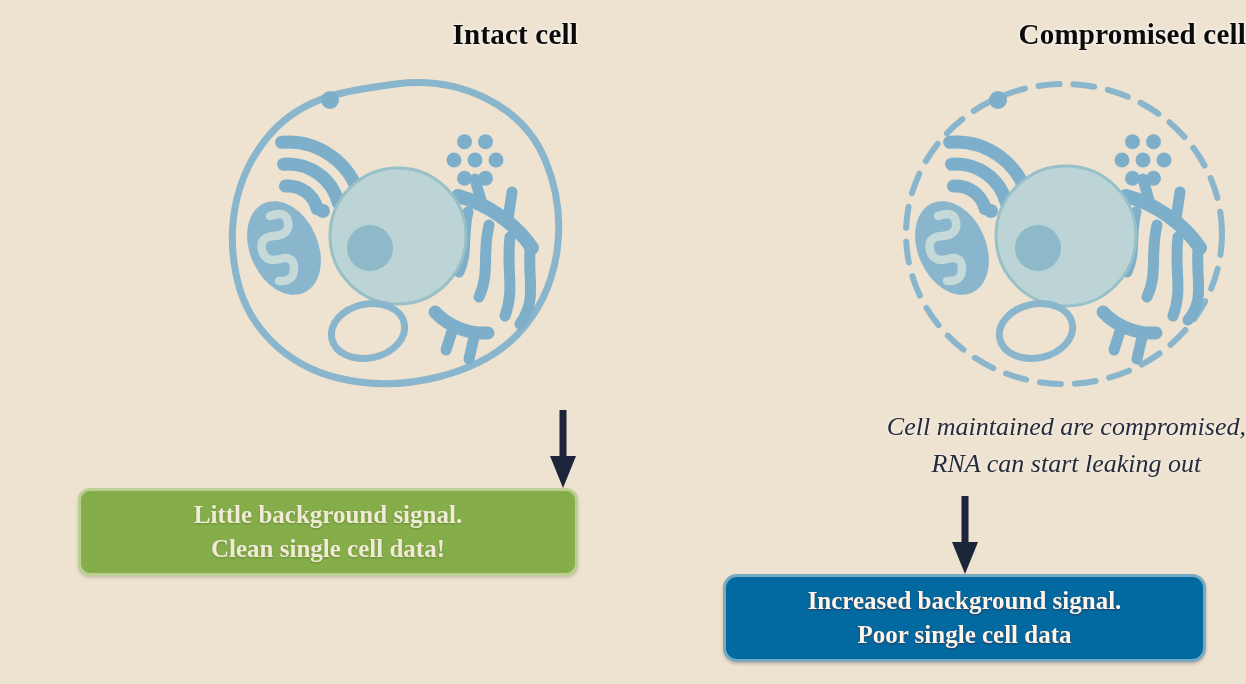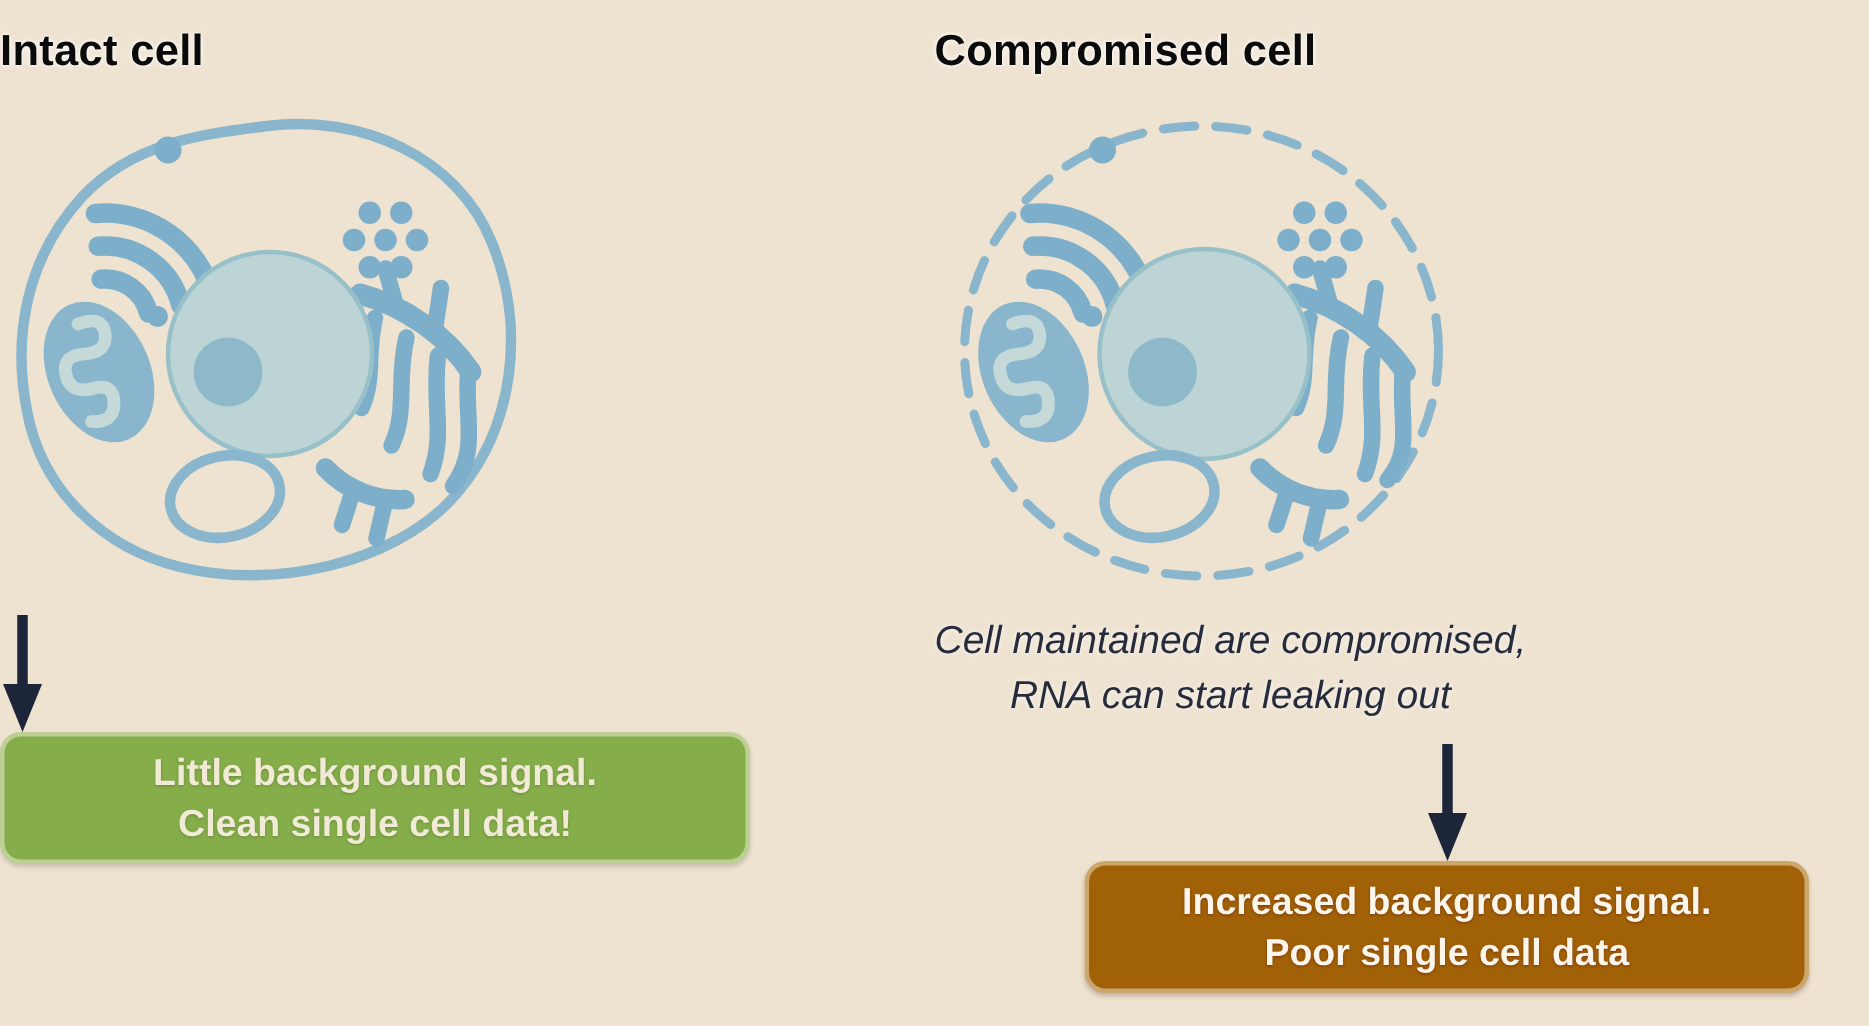--- a/index.html
+++ b/index.html
@@ -3,21 +3,21 @@
 <meta charset="utf-8">
 <style>
   * { margin:0; padding:0; box-sizing:border-box; }
   html,body { width:1246px; height:684px; }
   body {
     background:#eee2d0;
     font-family:"Liberation Sans", sans-serif;
     overflow:hidden;
   }
   .stage { width:1246px; height:684px; display:flex; }
-  .col { width:623px; display:flex; flex-direction:column; align-items:flex-start; }
+  .col { width:623px; display:flex; flex-direction:column; align-items:flex-end;font-family:Liberation Serif, serif; }
   .col-left { padding-right:45px; }
   .panel-title {
     margin-top:16px;
     font-size:29px;
     font-weight:bold;
     line-height:36px;
     color:#0b0b0b;
     letter-spacing:0.2px;
     text-shadow:0 0 5px rgba(255,255,255,0.9), 0 0 2px rgba(255,255,255,0.9);
   }
@@ -121,21 +121,21 @@
     </div>
 
 
     <div class="arrow">
       <svg width="30" height="78" viewBox="0 0 30 78">
         <rect x="11.5" y="0" width="7" height="50" fill="#1c2539"></rect>
         <polygon points="2,46 28,46 15,78" fill="#1c2539"></polygon>
       </svg>
     </div>
 
-    <div class="result-box green" style="background-color: rgb(133, 174, 75);">
+    <div class="result-box green" style="background-color: rgb(133, 174, 75); border-radius: 12px;">
       <span>Little background signal.</span>
       <span>Clean single cell data!</span>
     </div>
   </section>
 
   <section class="col col-right">
     <h2 class="panel-title">Compromised cell</h2>
 
     <div class="cell-figure">
       <svg width="360" height="320" viewBox="0 0 360 320">
@@ -196,19 +196,19 @@
       <span>RNA can start leaking out</span>
     </p>
 
     <div class="arrow">
       <svg width="30" height="78" viewBox="0 0 30 78">
         <rect x="11.5" y="0" width="7" height="50" fill="#1c2539"></rect>
         <polygon points="2,46 28,46 15,78" fill="#1c2539"></polygon>
       </svg>
     </div>
 
-    <div class="result-box red" style="background-color: #a16207;">
+    <div class="result-box red" style="background-color: #0369a1;">
       <span>Increased background signal.</span>
       <span>Poor single cell data</span>
     </div>
   </section>
 
 </div>
 
 </body></html>

